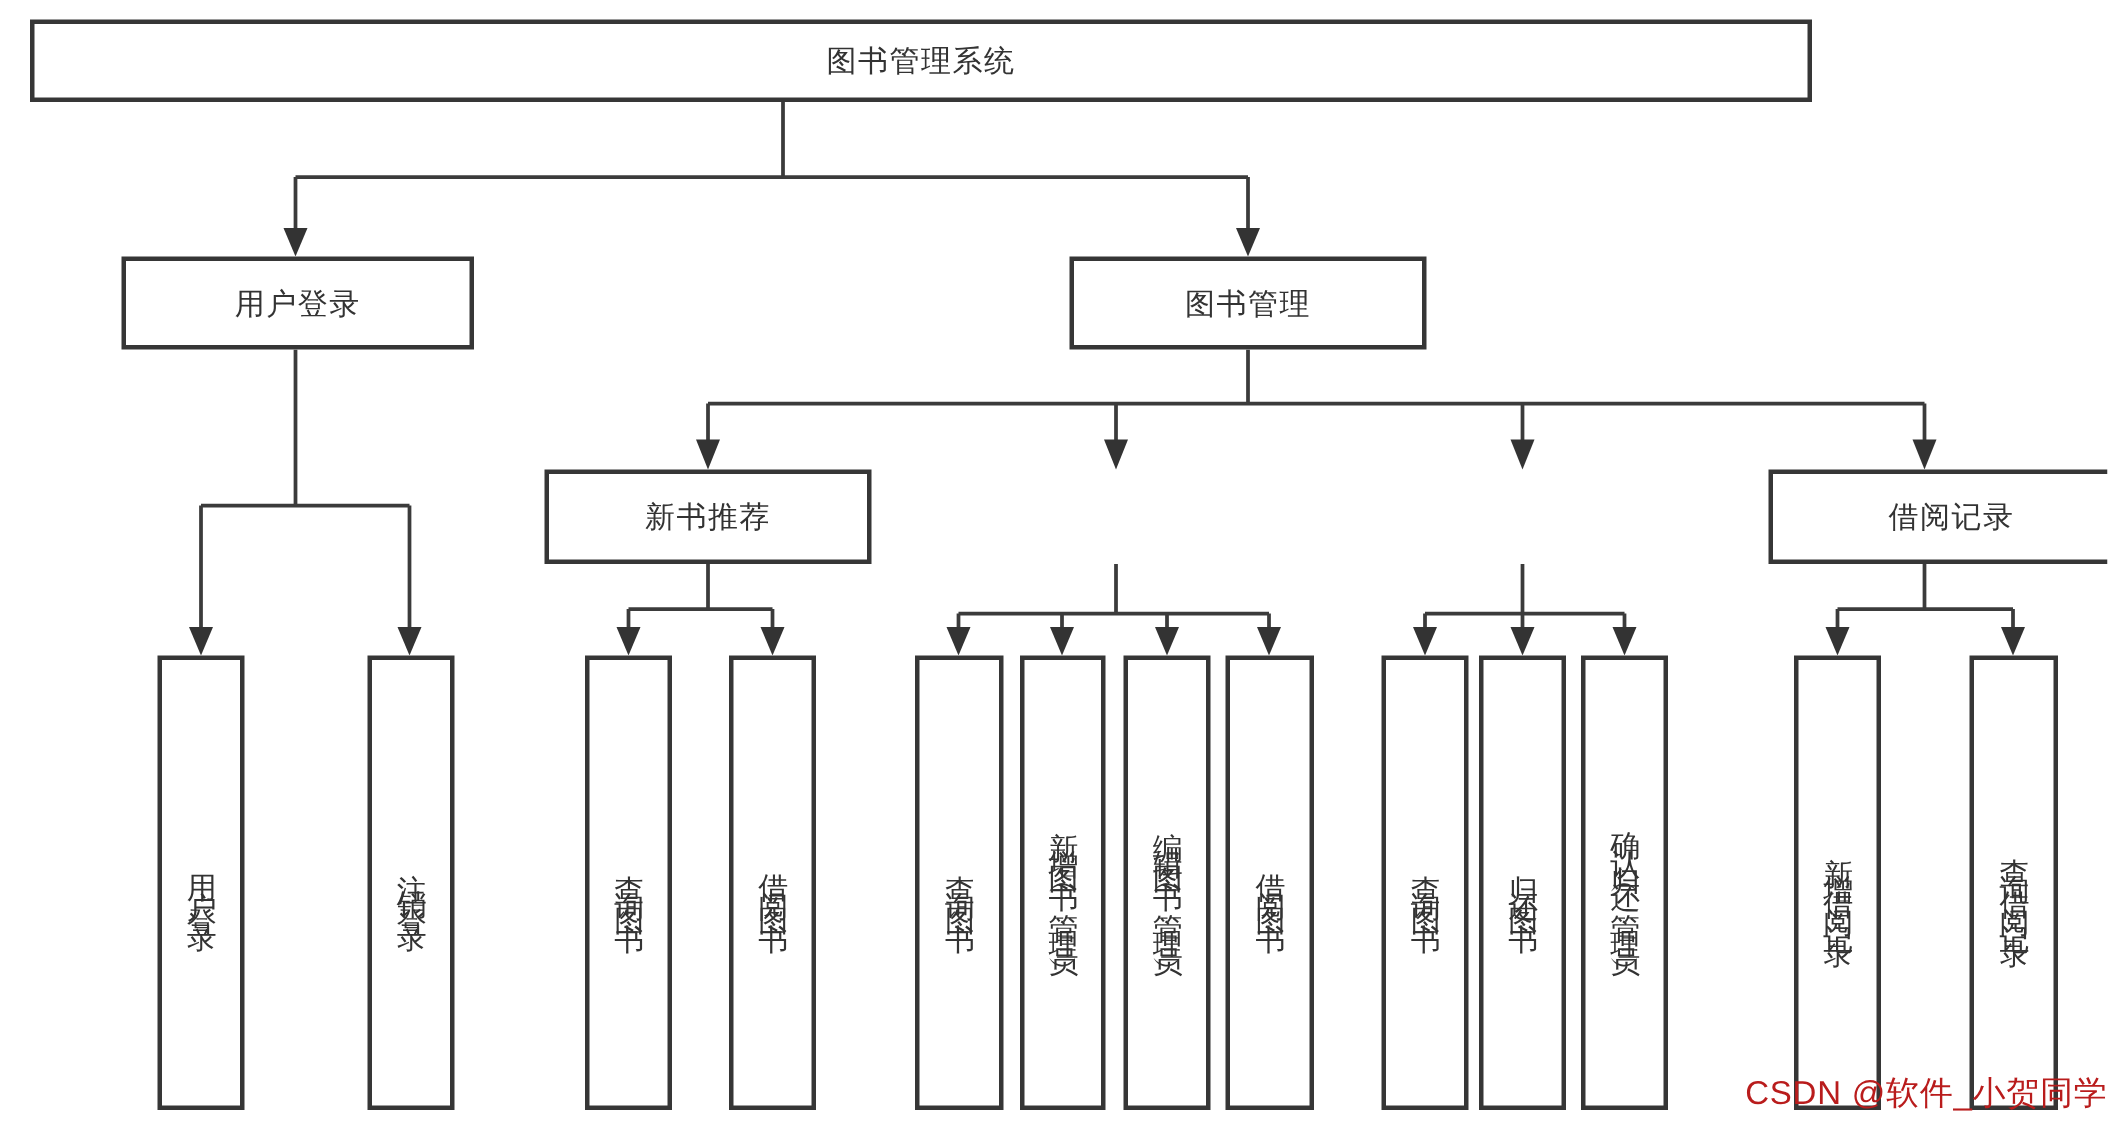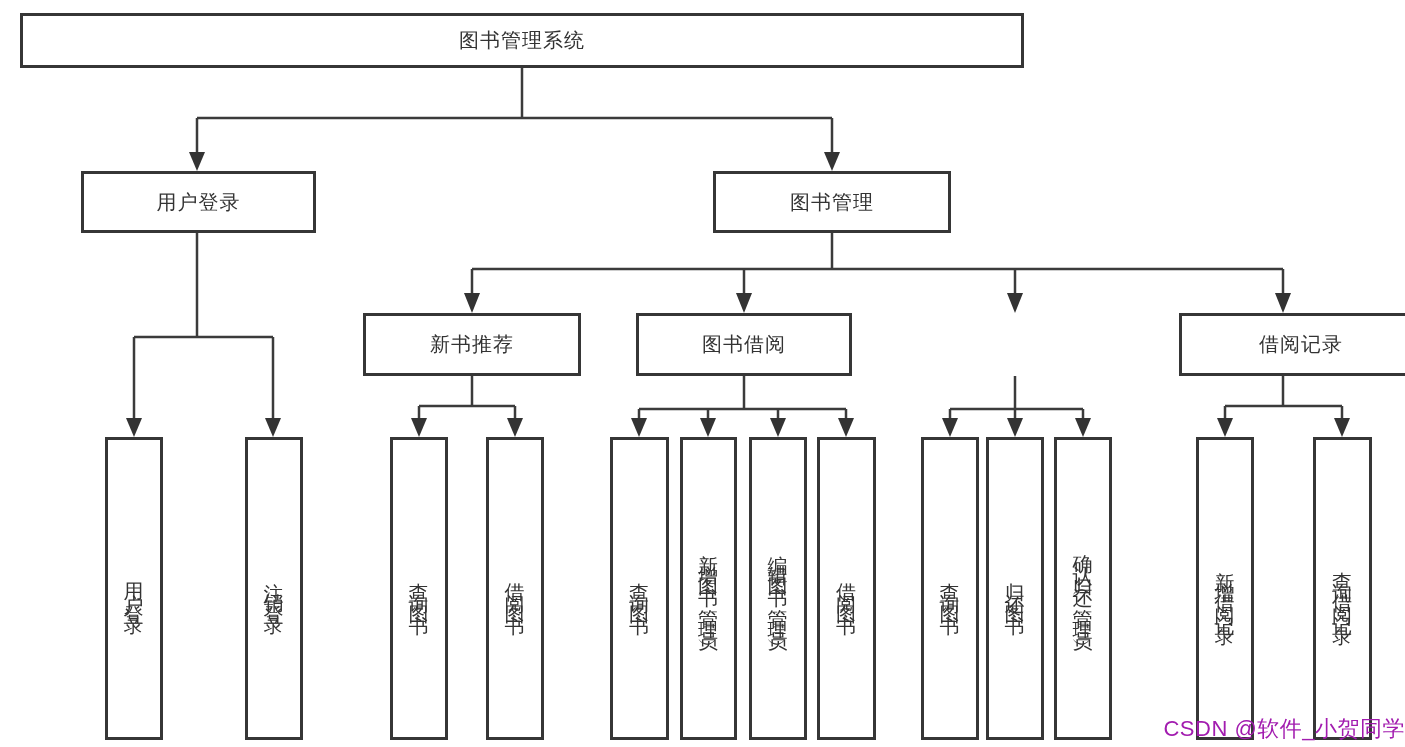--- a/index.html
+++ b/index.html
@@ -50,21 +50,21 @@
   }
   .vtext {
     writing-mode: vertical-rl;
     text-orientation: mixed;
     font-size: 20px;
     letter-spacing: 11px;
     line-height: 1;
     white-space: nowrap;
   }
   
-  .n-root  { left: 20px;  top: 13px;  width: 1004px; height: 55px; }
+  .n-root  { left: 20px;  top: 13px;  width: 1188px; height: 55px; }
   
   .n-login { left: 81px;  top: 171px; width: 235px; height: 62px; }
   .n-mgmt  { left: 713px; top: 171px; width: 238px; height: 62px; }
   
   .n-new   { left: 363px;  top: 313px; width: 218px; height: 63px; }
   .n-borrow{ left: 636px;  top: 313px; width: 216px; height: 63px; }
   .n-cur   { left: 907px;  top: 313px; width: 217px; height: 63px; }
   .n-rec   { left: 1179px; top: 313px; width: 244px; height: 63px; justify-content: center; }
   
   .l-a1 { left: 105px; }
@@ -78,21 +78,21 @@
   .l-d1 { left: 921px; }
   .l-d2 { left: 986px; }
   .l-d3 { left: 1054px; }
   .l-e1 { left: 1196px; }
   .l-e2 { left: 1313px; width: 59px; }
   #watermark {
     position: absolute;
     left: 1152px;
     top: 714px;
     width: 253px;
-    color: #a21caf;
+    color: #b91c1c;
     font-size: 22px;
     letter-spacing: 0.5px;
     white-space: nowrap;
     text-align: right;
     z-index: 5;
   }
 </style>
 </head>
 <body>
 
@@ -174,23 +174,20 @@
   <div class="hbox n-login">
     <span>用户登录</span>
   </div>
   <div class="hbox n-new">
     <span>新书推荐</span>
   </div>
 
   <div class="hbox n-mgmt">
     <span>图书管理</span>
   </div>
-  <div class="hbox n-borrow">
-    <span>图书借阅</span>
-  </div>
   <div class="hbox n-rec">
     <span>借阅记录</span>
   </div>
 
   <div class="vbox l-a1">
     <span class="vtext">用户登录</span>
   </div>
   <div class="vbox l-a2">
     <span class="vtext">注销登录</span>
   </div>

